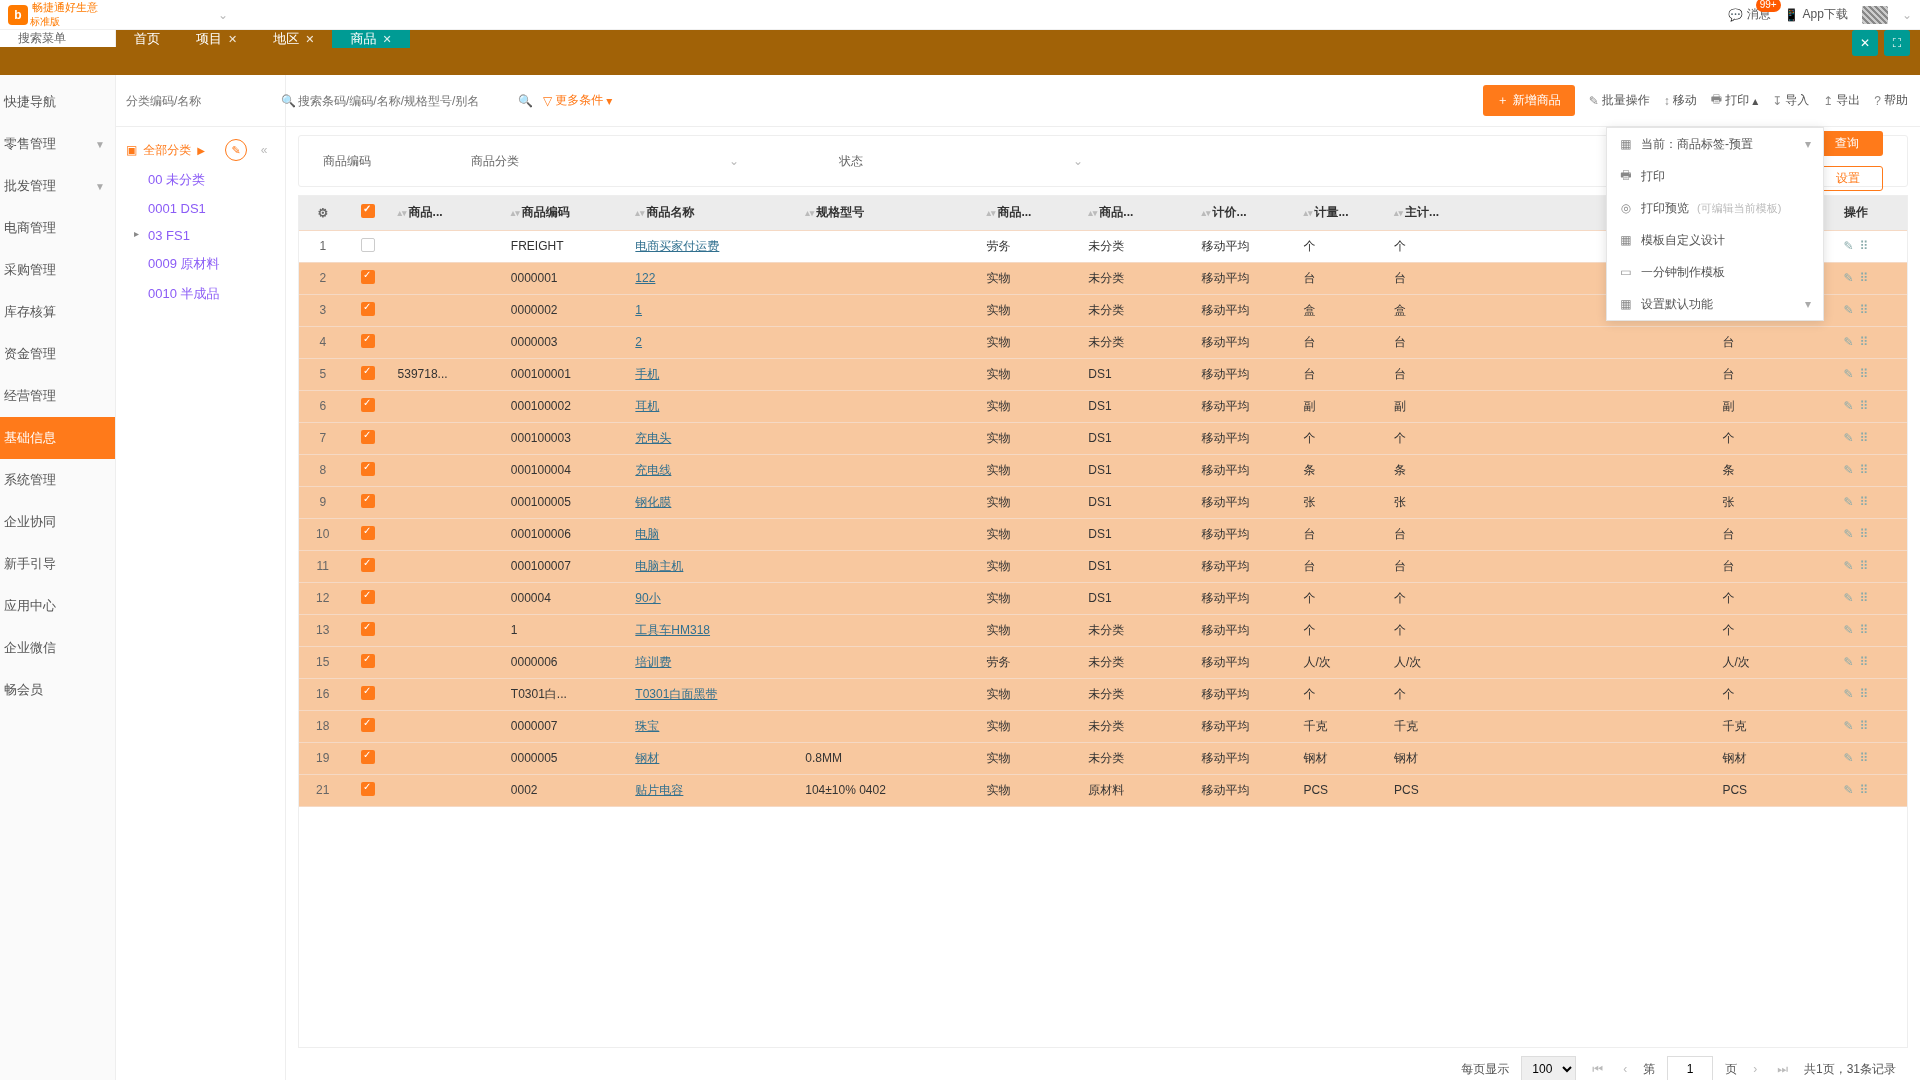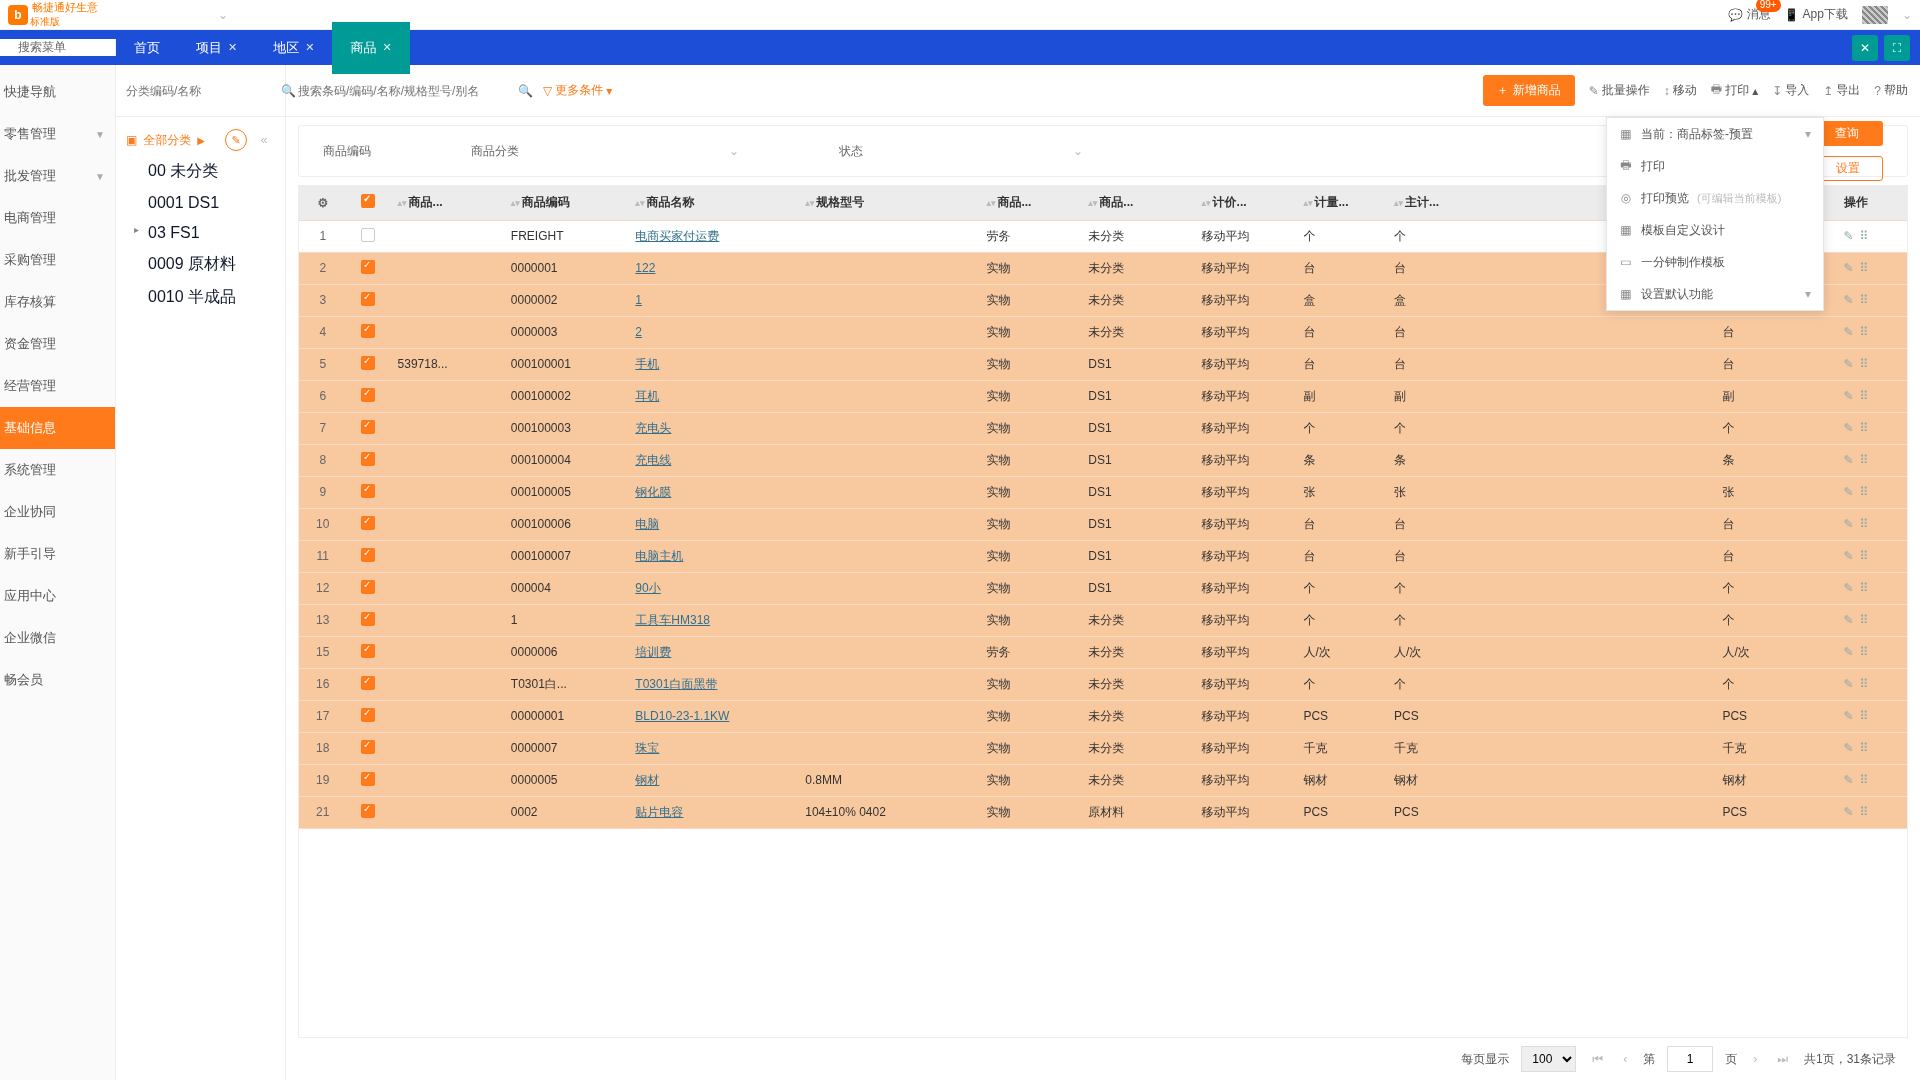--- a/index.html
+++ b/index.html
@@ -13,23 +13,23 @@
 .logo-sub{color:#ff7a00;font-size:10px;margin-left:-2px}
 .brand-name{margin-left:30px;color:#999;font-size:13px}
 .brand-caret{color:#bbb;margin-left:90px}
 .topbar-right{margin-left:auto;display:flex;align-items:center;gap:14px}
 .badge-wrap{position:relative}
 .badge{position:absolute;top:-8px;right:-10px;background:#ff5a00;color:#fff;font-size:10px;padding:0 4px;border-radius:8px;line-height:14px}
 .top-link{color:#555;font-size:12px;display:flex;align-items:center;gap:3px;cursor:pointer}
 .avatar{width:26px;height:18px;background:linear-gradient(45deg,#888 25%,#ccc 25%,#ccc 50%,#888 50%,#888 75%,#ccc 75%);background-size:6px 6px;border-radius:2px}
 
 
-.tabbar{height:35px;background:#1d4ed8;display:flex;align-items:center;color:#fff}
+.tabbar{height:45px;background:#a16207;display:flex;align-items:flex-start;color:#fff}
 .tab-search{width:116px;display:flex;align-items:center;padding-left:18px;color:#666;background:#fff;border-right:1px solid #eee}
-.tab{padding:17px 18px;display:flex;align-items:center;gap:6px;cursor:pointer;font-size:13px}
+.tab{padding:0 18px;display:flex;align-items:center;gap:6px;cursor:pointer;font-size:13px}
 .tab.active{background:#009b94}
 .tab .x{font-size:11px;opacity:.85}
 .tabbar-right{margin-left:auto;display:flex;align-items:center;gap:6px;padding-right:10px}
 .tb-icon{width:26px;height:26px;display:flex;align-items:center;justify-content:center;background:#009b94;border-radius:3px;cursor:pointer}
 
 
 .layout{display:flex;height:calc(1080px - 65px)}
 .sidenav{width:116px;background:#fafafa;border-right:1px solid #eee;padding-top:6px}
 .nav-item{height:42px;display:flex;align-items:center;padding-left:4px;color:#555;font-size:13px;cursor:pointer;position:relative}
 .nav-item.active{background:#ff7a1a;color:#fff}
@@ -51,21 +51,21 @@
 .tool-link{color:#555;cursor:pointer;display:flex;align-items:center;gap:3px}
 .tool-link .ti{color:#888}
 
 
 .body{flex:1;display:flex;min-height:0}
 .tree{width:170px;border-right:1px solid #eee;padding:8px 0;position:relative}
 .tree-head{display:flex;align-items:center;padding:4px 10px;gap:6px}
 .tree-head .lbl{color:#ff7a1a;font-size:12px}
 .tree-head .edit{margin-left:auto;width:22px;height:22px;border:1px solid #ff7a1a;border-radius:50%;display:flex;align-items:center;justify-content:center;color:#ff7a1a;font-size:11px;cursor:pointer}
 .tree-collapse{width:22px;height:22px;display:flex;align-items:center;justify-content:center;color:#bbb;cursor:pointer}
-.tree-node{padding:6px 10px 6px 32px;color:#0f172a;font-size:16px;cursor:pointer}
+.tree-node{padding:6px 10px 6px 32px;color:#8b5cf6;font-size:13px;cursor:pointer}
 .tree-node.expandable:before{content:"▸";position:absolute;margin-left:-14px;color:#888;font-size:10px}
 
 .gridwrap{flex:1;display:flex;flex-direction:column;min-width:0;padding:0 12px;position:relative}
 
 
 .filtercard{border:1px solid #eee;border-radius:3px;margin:8px 0;height:52px;display:flex;align-items:center;padding:0 24px;gap:100px;font-size:12px;color:#666}
 .filtercard .field{display:flex;align-items:center;gap:30px}
 .filtercard .sel{width:190px;border-bottom:1px solid transparent;display:flex;align-items:center;justify-content:flex-end;color:#bbb}
 .filtercard .actions{margin-left:auto;display:flex;flex-direction:column;gap:10px}
 .btn-query{background:#ff7a1a;color:#fff;padding:4px 22px;border-radius:3px;cursor:pointer}
@@ -604,36 +604,20 @@
                   <td>实物</td>
                   <td>未分类</td>
                   <td>移动平均</td>
                   <td>个</td>
                   <td>个</td>
                   <td></td>
                   <td>个</td>
                   <td class="opcell"><span>✎</span><span>⠿</span></td>
                 </tr>
                 <tr class="sel">
-                  <td class="col-idx">17</td>
-                  <td class="col-chk"><span class="chk"></span></td>
-                  <td></td>
-                  <td>00000001</td>
-                  <td><span class="linkc">BLD10-23-1.1KW</span></td>
-                  <td></td>
-                  <td>实物</td>
-                  <td>未分类</td>
-                  <td>移动平均</td>
-                  <td>PCS</td>
-                  <td>PCS</td>
-                  <td></td>
-                  <td>PCS</td>
-                  <td class="opcell"><span>✎</span><span>⠿</span></td>
-                </tr>
-                <tr class="sel">
                   <td class="col-idx">18</td>
                   <td class="col-chk"><span class="chk"></span></td>
                   <td></td>
                   <td>0000007</td>
                   <td><span class="linkc">珠宝</span></td>
                   <td></td>
                   <td>实物</td>
                   <td>未分类</td>
                   <td>移动平均</td>
                   <td>千克</td>

